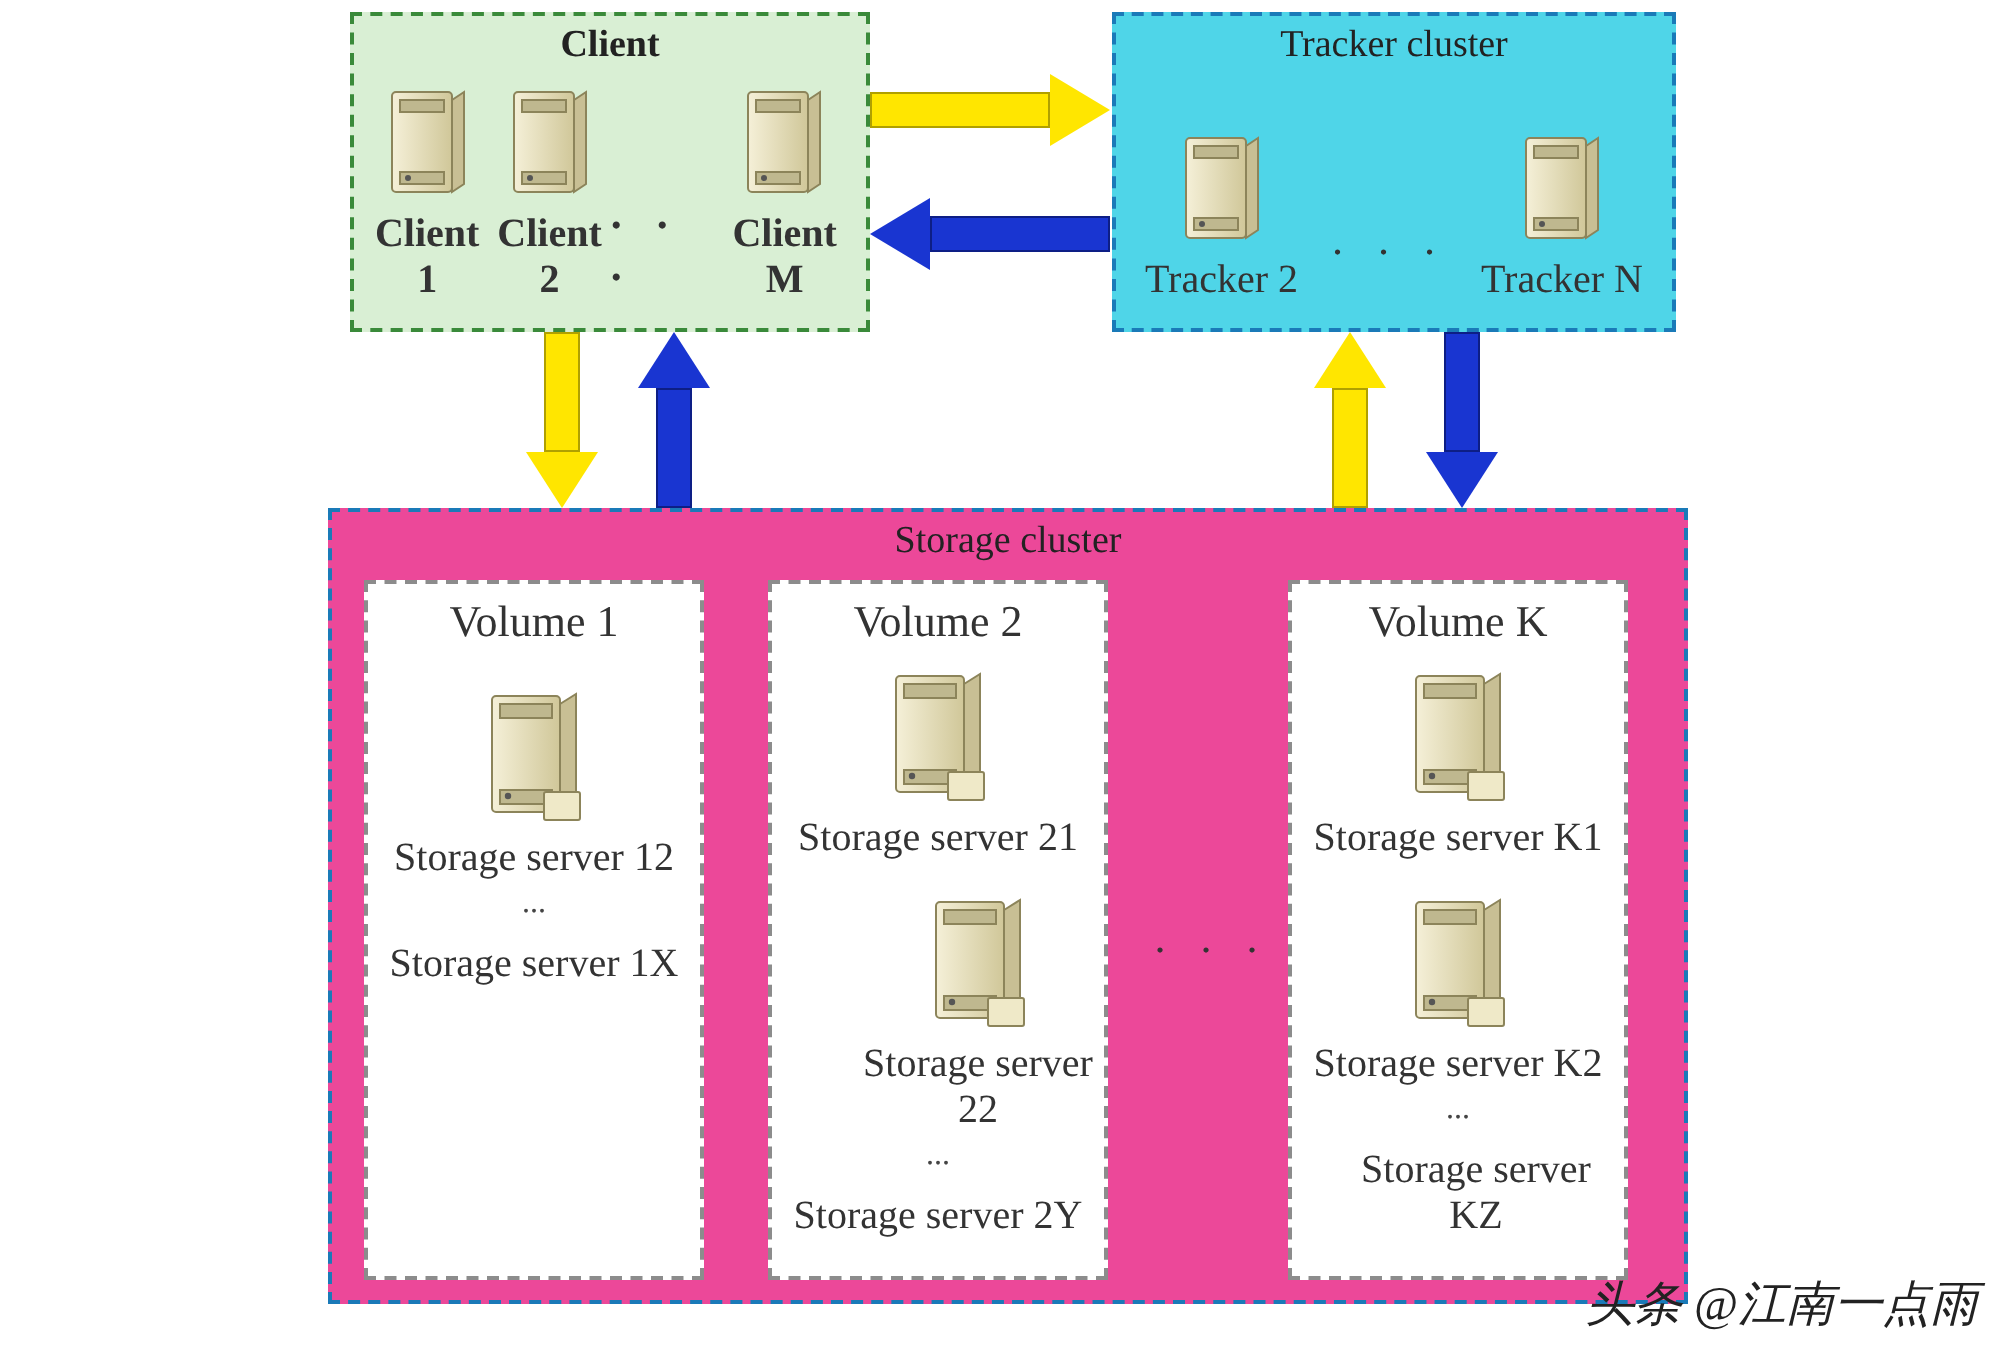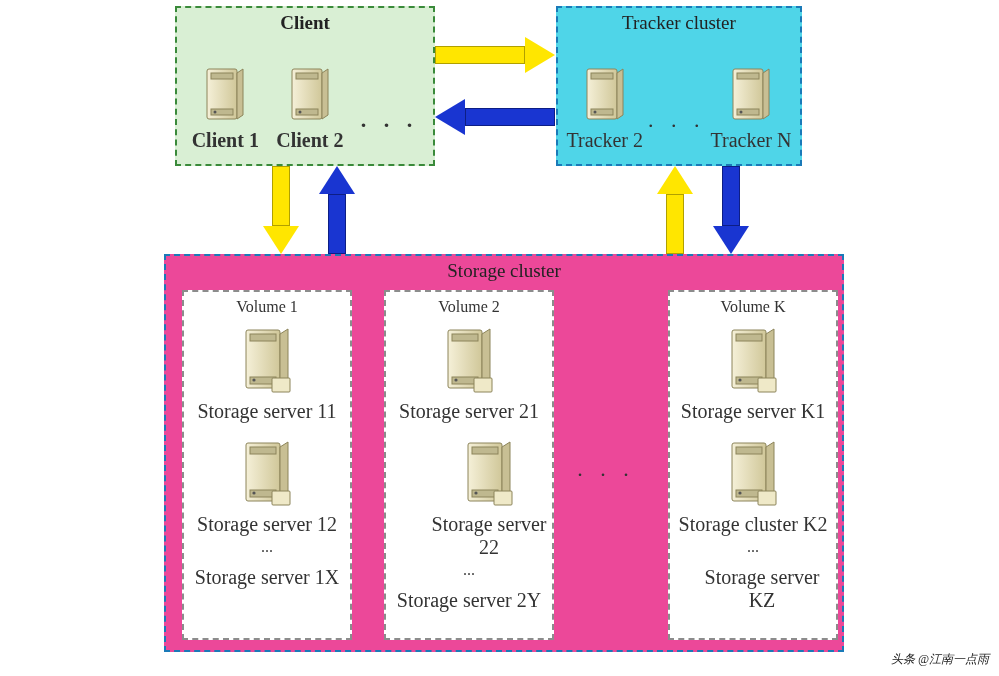--- a/index.html
+++ b/index.html
@@ -7,32 +7,32 @@
   .cluster { position: absolute; border: 2px dashed; }
   .client-cluster { background: #d9efd4; border-color: #3a8a3a; font-weight: bold; }
   .tracker-cluster { background: #4fd5e8; border-color: #1a7ab8; }
   .storage-cluster { background: #ec4899; border-color: #1a7ab8; }
   .cluster-title { text-align: center; font-size: 19px; padding: 4px 0 2px; color: #222; }
   .server { display: flex; flex-direction: column; align-items: center; }
   .server-label { font-size: 20px; color: #333; margin-top: 2px; text-align:center; }
   .ellipsis { font-size: 22px; color: #333; letter-spacing: 6px; display: flex; align-items: center; justify-content: center; }
   .row { display: flex; justify-content: space-around; align-items: center; }
   .volume-box { position: absolute; background: #fff; border: 2px dashed #8c8c8c; display: flex; flex-direction: column; align-items: center; padding: 6px 4px 8px; }
-  .volume-title { font-size: 16px; color: #333; margin-bottom: 4px; }
+  .volume-title { font-size: 22px; color: #333; margin-bottom: 4px; }
   .volume-box .server { margin: 4px 0 0; }
   .more { font-size: 16px; color: #444; margin: 2px 0; }
   .arrow { position: absolute; }
   .arrow-body { position: absolute; }
   .yellow-fill { background: #ffe600; border: 1px solid #b0a000; }
   .blue-fill { background: #1935d1; border: 1px solid #0d1e85; }
   .arrow-head-right { position: absolute; width: 0; height: 0; border-top: 18px solid transparent; border-bottom: 18px solid transparent; }
   .arrow-head-left { position: absolute; width: 0; height: 0; border-top: 18px solid transparent; border-bottom: 18px solid transparent; }
   .arrow-head-down { position: absolute; width: 0; height: 0; border-left: 18px solid transparent; border-right: 18px solid transparent; }
   .arrow-head-up { position: absolute; width: 0; height: 0; border-left: 18px solid transparent; border-right: 18px solid transparent; }
-  .watermark { position: absolute; right: 10px; bottom: 8px; font-size: 12px; font-style: italic; color: #222; font-family: "SimSun", "Microsoft YaHei", serif; }
+  .watermark { position: absolute; right: 10px; bottom: 8px; font-size: 24px; font-style: italic; color: #222; font-family: "SimSun", "Microsoft YaHei", serif; }
 </style>
 </head>
 <body>
 
 <div class="cluster client-cluster" style="left:175px; top:6px; width:260px; height:160px;">
   <div class="cluster-title">Client</div>
   <div class="row" style="height:122px; align-items:flex-end; padding:0 6px 6px;">
     <div class="server">
       <svg width="48" height="64" viewBox="0 0 48 64">
           <defs>
@@ -53,24 +53,34 @@
       <svg width="48" height="64" viewBox="0 0 48 64">
           <rect x="6" y="6" width="30" height="50" rx="2" fill="url(#g1)" stroke="#8c845a"></rect>
           <rect x="10" y="10" width="22" height="6" fill="#bfb88f" stroke="#8c845a"></rect>
           <rect x="10" y="46" width="22" height="6" fill="#bfb88f" stroke="#8c845a"></rect>
           <circle cx="14" cy="49" r="1.5" fill="#555"></circle>
           <path d="M36 10 L42 6 L42 52 L36 56 Z" fill="#c8bf94" stroke="#8c845a"></path>
         </svg>
       <div class="server-label">Client 2</div>
     </div>
     <div class="ellipsis" style="height:64px;">. . .</div>
-  </div>
-</div>
-
-<div class="cluster tracker-cluster" style="left:556px; top:6px; width:246px; height:160px;">
+    <div class="server">
+      <svg width="48" height="64" viewBox="0 0 48 64">
+          <rect x="6" y="6" width="30" height="50" rx="2" fill="url(#g1)" stroke="#8c845a"></rect>
+          <rect x="10" y="10" width="22" height="6" fill="#bfb88f" stroke="#8c845a"></rect>
+          <rect x="10" y="46" width="22" height="6" fill="#bfb88f" stroke="#8c845a"></rect>
+          <circle cx="14" cy="49" r="1.5" fill="#555"></circle>
+          <path d="M36 10 L42 6 L42 52 L36 56 Z" fill="#c8bf94" stroke="#8c845a"></path>
+        </svg>
+      <div class="server-label">Client M</div>
+    </div>
+  </div>
+</div>
+
+<div class="cluster tracker-cluster" style="left:556px; top:6px; width:282px; height:160px;">
   <div class="cluster-title">Tracker cluster</div>
   <div class="row" style="height:122px; align-items:flex-end; padding:0 6px 6px;">
     <div class="server">
       <svg width="48" height="64" viewBox="0 0 48 64">
           <rect x="6" y="6" width="30" height="50" rx="2" fill="url(#g1)" stroke="#8c845a"></rect>
           <rect x="10" y="10" width="22" height="6" fill="#bfb88f" stroke="#8c845a"></rect>
           <rect x="10" y="46" width="22" height="6" fill="#bfb88f" stroke="#8c845a"></rect>
           <circle cx="14" cy="49" r="1.5" fill="#555"></circle>
           <path d="M36 10 L42 6 L42 52 L36 56 Z" fill="#c8bf94" stroke="#8c845a"></path>
         </svg>
@@ -115,31 +125,20 @@
 <div class="arrow" style="left:714px; top:166px;">
   <div class="arrow-body blue-fill" style="left:8px; top:0; width:18px; height:60px;"></div>
   <div class="arrow-head-down" style="left:-1px; top:60px; border-top:28px solid #1935d1;"></div>
 </div>
 
 <div class="cluster storage-cluster" style="left:164px; top:254px; width:680px; height:398px;">
   <div class="cluster-title">Storage cluster</div>
 
   <div class="volume-box" style="left:16px; top:34px; width:170px; height:350px;">
     <div class="volume-title">Volume 1</div>
-    <div class="server">
-      <svg width="58" height="74" viewBox="0 0 58 74">
-          <rect x="8" y="6" width="34" height="58" rx="2" fill="url(#g1)" stroke="#8c845a"></rect>
-          <rect x="12" y="10" width="26" height="7" fill="#bfb88f" stroke="#8c845a"></rect>
-          <rect x="12" y="53" width="26" height="7" fill="#bfb88f" stroke="#8c845a"></rect>
-          <circle cx="16" cy="56" r="1.6" fill="#555"></circle>
-          <path d="M42 10 L50 5 L50 58 L42 64 Z" fill="#c8bf94" stroke="#8c845a"></path>
-          <rect x="34" y="54" width="18" height="14" rx="1" fill="#efe9c8" stroke="#8c845a"></rect>
-        </svg>
-      <div class="server-label">Storage server 11</div>
-    </div>
     <div class="server" style="margin-top:14px;">
       <svg width="58" height="74" viewBox="0 0 58 74">
           <rect x="8" y="6" width="34" height="58" rx="2" fill="url(#g1)" stroke="#8c845a"></rect>
           <rect x="12" y="10" width="26" height="7" fill="#bfb88f" stroke="#8c845a"></rect>
           <rect x="12" y="53" width="26" height="7" fill="#bfb88f" stroke="#8c845a"></rect>
           <circle cx="16" cy="56" r="1.6" fill="#555"></circle>
           <path d="M42 10 L50 5 L50 58 L42 64 Z" fill="#c8bf94" stroke="#8c845a"></path>
           <rect x="34" y="54" width="18" height="14" rx="1" fill="#efe9c8" stroke="#8c845a"></rect>
         </svg>
       <div class="server-label">Storage server 12</div>
@@ -171,21 +170,21 @@
           <rect x="34" y="54" width="18" height="14" rx="1" fill="#efe9c8" stroke="#8c845a"></rect>
         </svg>
       <div class="server-label">Storage server 22</div>
     </div>
     <div class="more">...</div>
     <div class="server-label" style="margin-top:8px;">Storage server 2Y</div>
   </div>
 
   <div class="ellipsis" style="position:absolute; left:400px; top:200px; width:80px;">. . .</div>
 
-  <div class="volume-box" style="left:502px; top:34px; width:170px; height:350px;">
+  <div class="volume-box" style="left:478px; top:34px; width:170px; height:350px;">
     <div class="volume-title">Volume K</div>
     <div class="server">
       <svg width="58" height="74" viewBox="0 0 58 74">
           <rect x="8" y="6" width="34" height="58" rx="2" fill="url(#g1)" stroke="#8c845a"></rect>
           <rect x="12" y="10" width="26" height="7" fill="#bfb88f" stroke="#8c845a"></rect>
           <rect x="12" y="53" width="26" height="7" fill="#bfb88f" stroke="#8c845a"></rect>
           <circle cx="16" cy="56" r="1.6" fill="#555"></circle>
           <path d="M42 10 L50 5 L50 58 L42 64 Z" fill="#c8bf94" stroke="#8c845a"></path>
           <rect x="34" y="54" width="18" height="14" rx="1" fill="#efe9c8" stroke="#8c845a"></rect>
         </svg>
@@ -193,20 +192,20 @@
     </div>
     <div class="server" style="margin-top:14px;">
       <svg width="58" height="74" viewBox="0 0 58 74">
           <rect x="8" y="6" width="34" height="58" rx="2" fill="url(#g1)" stroke="#8c845a"></rect>
           <rect x="12" y="10" width="26" height="7" fill="#bfb88f" stroke="#8c845a"></rect>
           <rect x="12" y="53" width="26" height="7" fill="#bfb88f" stroke="#8c845a"></rect>
           <circle cx="16" cy="56" r="1.6" fill="#555"></circle>
           <path d="M42 10 L50 5 L50 58 L42 64 Z" fill="#c8bf94" stroke="#8c845a"></path>
           <rect x="34" y="54" width="18" height="14" rx="1" fill="#efe9c8" stroke="#8c845a"></rect>
         </svg>
-      <div class="server-label">Storage cluster K2</div>
+      <div class="server-label">Storage server K2</div>
     </div>
     <div class="more">...</div>
     <div class="server-label" style="margin-top:8px;margin-left:18px;">Storage server KZ</div>
   </div>
 </div>
 
 <div class="watermark">头条 @江南一点雨</div>
 
 </body></html>

